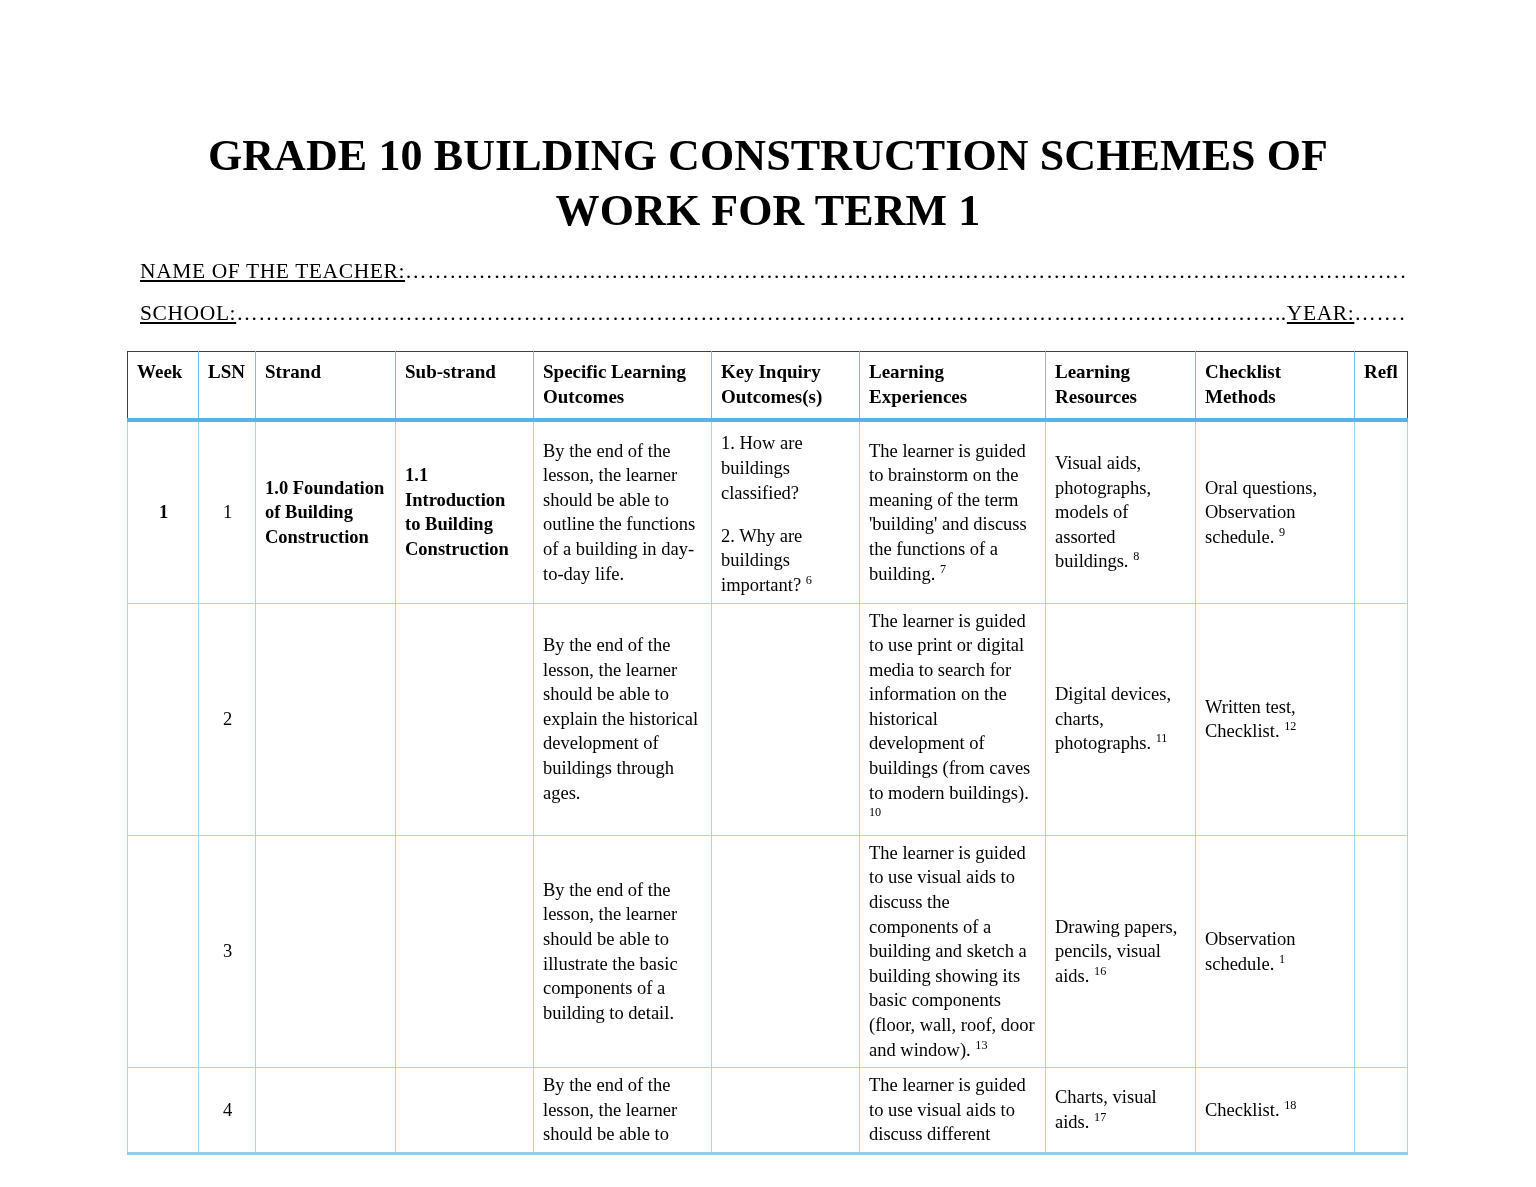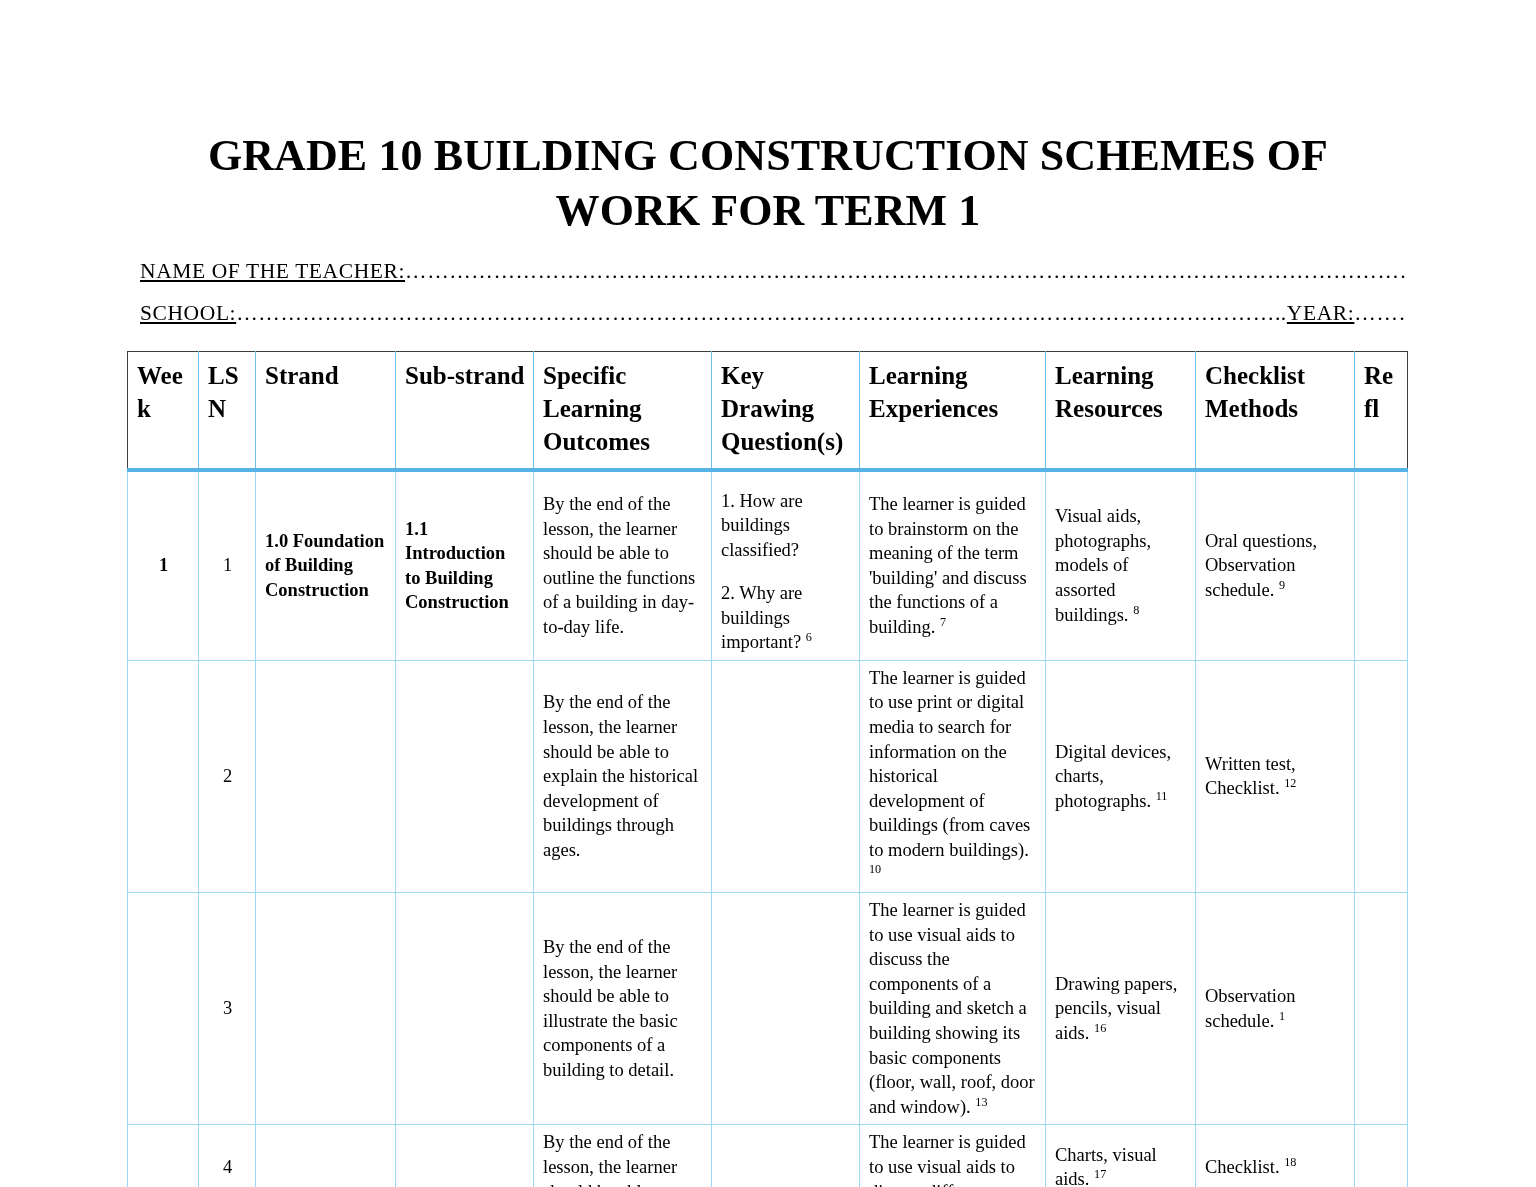--- a/index.html
+++ b/index.html
@@ -74,21 +74,21 @@
     border-top: 1px solid #3f3f3f;
     border-bottom: 4px solid #55b3e8;
     border-left: 1px solid #6ec0ec;
     border-right: 1px solid #6ec0ec;
     font-weight: bold;
     text-align: left;
     vertical-align: top;
     padding-top: 7px;
     padding-bottom: 9px;
     height: 44px;
-    font-size: 25px;
+    font-size: 19px;
   }
   table.sow thead th:first-child { border-left: 1px solid #3f3f3f; }
   table.sow thead th:last-child  { border-right: 1px solid #3f3f3f; margin-left: 44px; }
 
   table.sow tbody tr.last-row td { border-bottom: 3px solid #8ecdf0; }
 
   
   col.c-week   { width: 71px;  }
   col.c-lsn    { width: 57px;  }
   col.c-strand { width: 140px; }
@@ -97,21 +97,21 @@
   col.c-kiq    { width: 148px; }
   col.c-le     { width: 186px; }
   col.c-lr     { width: 150px; }
   col.c-am     { width: 159px; }
   col.c-refl   { width: 53px;  }
 
   .center { text-align: center; }
   .bold   { font-weight: bold; }
   .cell-top { vertical-align: top; }
   sup { font-size: 0.66em; vertical-align: super; line-height: 0; }
-  .kiq-q { margin: 12px 0 1.0em 0; }
+  .kiq-q { margin: 4px 0 1.0em 0; }
   .kiq-q:last-child { margin-bottom: 0; }
 </style>
 </head>
 <body>
 
 <div class="page">
 
   <h1 class="doc-title">GRADE 10 BUILDING CONSTRUCTION SCHEMES OF WORK FOR TERM 1</h1>
 
   <div class="fill-block">
@@ -133,21 +133,21 @@
         <col class="c-am">
           <col class="c-refl">
       </colgroup>
       <thead>
         <tr>
           <th>Week</th>
           <th>LSN</th>
           <th>Strand</th>
           <th>Sub-strand</th>
           <th>Specific Learning Outcomes</th>
-          <th>Key Drawing Question(s)</th>
+          <th>Key Inquiry Outcomes(s)</th>
           <th>Learning Experiences</th>
           <th>Learning Resources</th>
           <th>Checklist Methods</th>
           <th>Refl</th>
         </tr>
       </thead>
       <tbody id="tbody">
           <tr style="height: 178px;">
             <td class="center bold">1</td>
             <td class="center">1</td>

